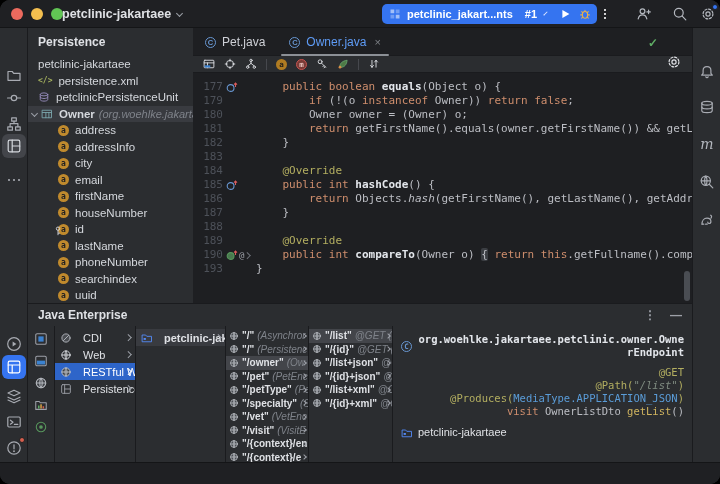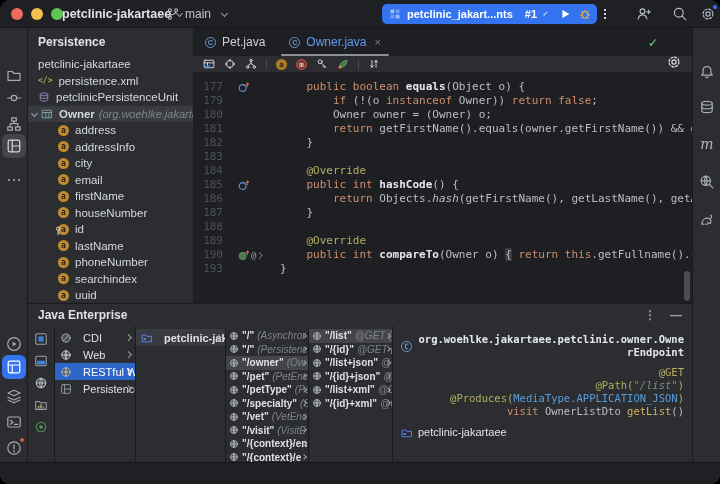--- a/index.html
+++ b/index.html
@@ -58,21 +58,21 @@
   .edtoolbar .sep{width:1px;height:11px;background:#46484d;}
   .edtoolbar .gear-right{margin-left:auto;}
   .mcirc{width:11px;height:11px;border-radius:50%;font-size:7.5px;font-weight:bold;display:inline-flex;align-items:center;justify-content:center;
     font-family:"DejaVu Sans Mono",monospace;}
   .mcirc.a{background:#b07c22;color:#26221a;}
   .mcirc.m{background:#7a3b36;border:1px solid #c75450;color:#ecc5bf;}
   .codearea{position:absolute;left:0;top:45px;width:499px;height:230px;overflow:hidden;
     font-family:"DejaVu Sans Mono",monospace;font-size:11px;line-height:14px;}
   .code-line{height:14px;display:flex;white-space:pre;}
   .code-line.partial{height:7px;overflow:hidden;}
-  .cwrap{display:flex;width:100%;gap:12px;}
+  .cwrap{display:flex;width:100%;}
   .ln{flex:none;width:30px;text-align:right;color:#4d5159;padding-right:0;}
   .gut{flex:none;width:26px;display:flex;align-items:center;gap:1px;padding-left:3px;}
   .ctext{flex:1;overflow:hidden;padding-left:7px;color:#bcbec4;}
   .tk-pl{color:#bcbec4;}
   .tk-kw{color:#cf8e6d;}
   .tk-ann{color:#b3ae60;}
   .tk-decl{color:#e3e6eb;font-weight:bold;}
   .tk-ital{color:#bcbec4;font-style:italic;}
   .tk-fold{background:#3b3e43;border-radius:2px;}
   .gut .at{color:#9da0a8;font-size:9px;line-height:9px;}
@@ -118,32 +118,20 @@
   <div class="titlebar">
     <div class="traffic">
       <span class="tl" style="background:#ec6a5e"></span>
       <span class="tl" style="background:#f4bf4f"></span>
       <span class="tl" style="background:#61c554"></span>
     </div>
     <div class="proj">
       <span>petclinic-jakartaee</span>
         <i class="chev"></i>
     </div>
-    <div class="branch">
-      <span class="ic" id="branchIcon">
-          <svg width="14" height="14" viewBox="0 0 16 16" fill="none" stroke="currentColor" stroke-width="1.2" stroke-linecap="round" stroke-linejoin="round">
-            <circle cx="4.5" cy="3.8" r="1.7"></circle>
-            <circle cx="11.5" cy="3.8" r="1.7"></circle>
-            <circle cx="4.5" cy="12.2" r="1.7"></circle>
-            <path d="M4.5 5.5v5M11.5 5.5c0 3-4.5 2.2-6.4 4.2"></path>
-          </svg>
-        </span>
-      <span>main</span>
-        <i class="chev"></i>
-    </div>
     <div class="runpill">
       <span class="ic" id="rcIcon">
           <svg width="12" height="12" viewBox="0 0 16 16" fill="none" stroke="currentColor" stroke-width="1.2" stroke-linecap="round" stroke-linejoin="round">
             <rect x="2" y="2" width="5" height="5" fill="rgba(255,255,255,.55)" stroke="none"></rect>
             <rect x="9" y="2" width="5" height="5" fill="rgba(255,255,255,.3)" stroke="none"></rect>
             <rect x="2" y="9" width="5" height="5" fill="rgba(255,255,255,.3)" stroke="none"></rect>
             <rect x="9" y="9" width="5" height="5" fill="rgba(255,255,255,.55)" stroke="none"></rect>
           </svg>
         </span>
       <span>petclinic_jakart...nts</span>

